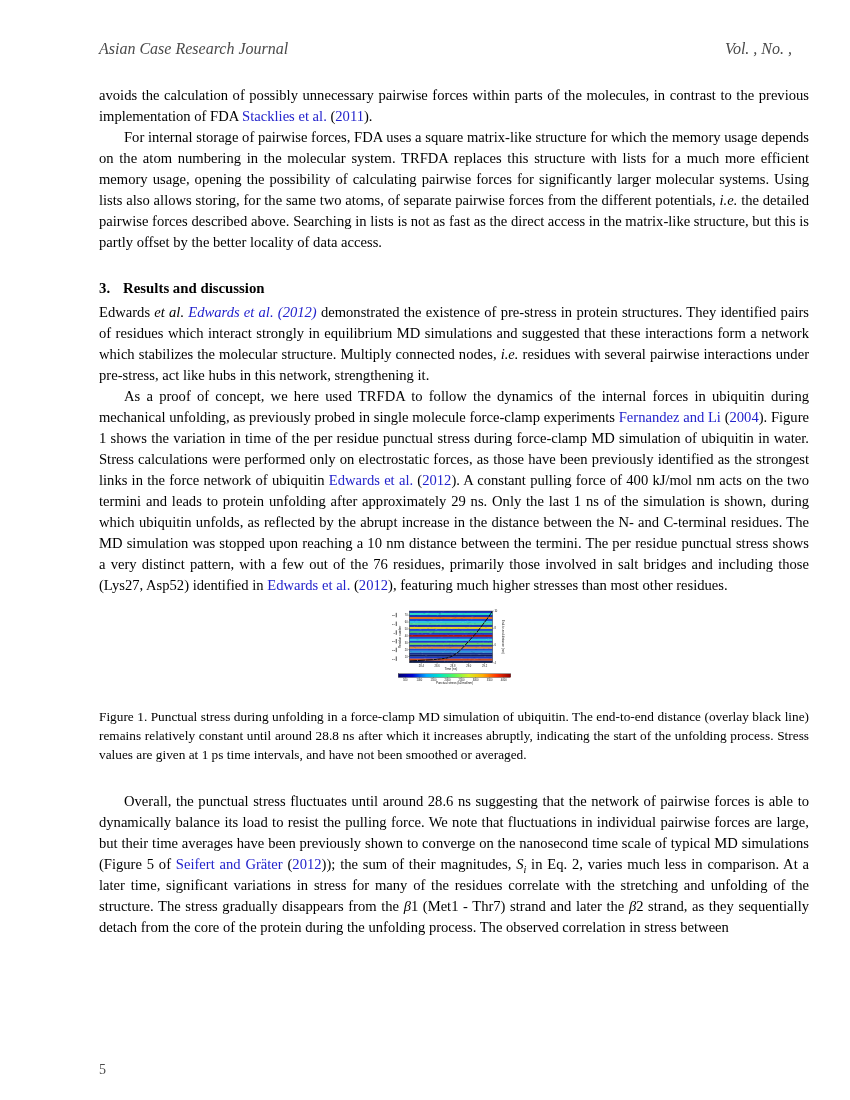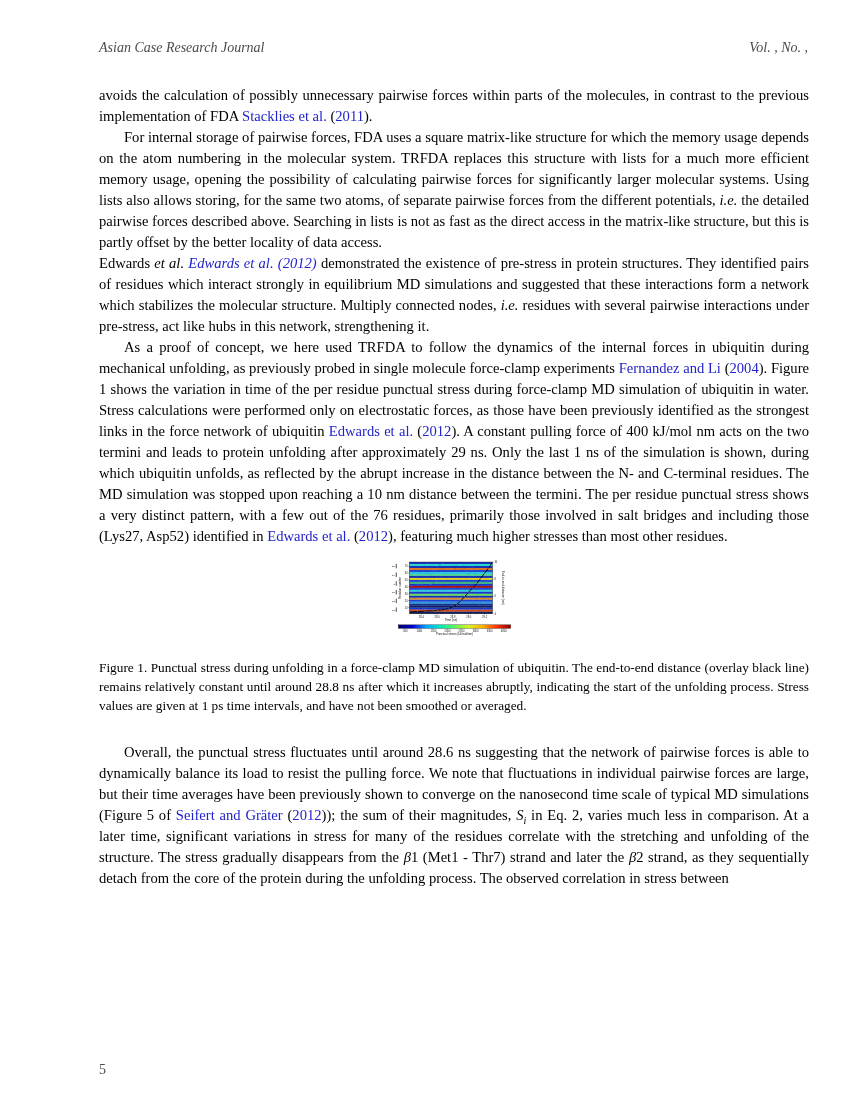--- a/index.html
+++ b/index.html
@@ -1,19 +1,19 @@
 <!DOCTYPE html>
 <html style="--link: #2222cc;"><head>
 <meta charset="utf-8">
 <style>
   html,body{margin:0;padding:0;background:#ffffff;}
   .page{position:relative;width:850px;height:1100px;background:#ffffff;overflow:hidden;
         font-family:"Liberation Serif",serif;color:#000;}
-  .runhead{position:absolute;left:99px;right:42px;top:40px;display:flex;
-           justify-content:space-between;font-style:italic;font-size:14px;color:#4a4a4a;}
+  .runhead{position:absolute;left:99px;right:58px;top:40px;display:flex;
+           justify-content:space-between;font-style:italic;font-size:16px;color:#4a4a4a;}
   .body{position:absolute;left:99px;width:710px;top:85px;font-size:14.6px;line-height:21px;}
   .body p{margin:0;text-align:justify;}
   .indent{text-indent:25px;}
   .noindent{text-indent:0;}
   h3{font-size:14.8px;line-height:21px;margin:25px 0 3px 0;font-weight:bold;}
   .sect-title{margin-left:13px;}
   .it{font-style:italic;}
   .bd{font-weight:normal;}
   .lnk{color:var(--link,#2222cc);}
   .sub{vertical-align:sub;font-size:70%;line-height:0;}
@@ -30,20 +30,21 @@
 
   <div class="runhead">
     <span>Asian Case Research Journal</span>
     <span>Vol. , No. ,</span>
   </div>
 
   <div class="body">
     <p class="noindent"><span>avoids the calculation of possibly unnecessary pairwise forces within parts of the molecules, in contrast to the previous implementation of FDA </span><span class="lnk">Stacklies et al.</span><span> (</span><span class="lnk">2011</span><span>).</span></p>
     <p class="indent"><span>For internal storage of pairwise forces, FDA uses a square matrix-like structure for which the memory usage depends on the atom numbering in the molecular system. TRFDA replaces this structure with lists for a much more efficient memory usage, opening the possibility of calculating pairwise forces for significantly larger molecular systems. Using lists also allows storing, for the same two atoms, of separate pairwise forces from the different potentials, </span><span class="it">i.e.</span><span> the detailed pairwise forces described above. Searching in lists is not as fast as the direct access in the matrix-like structure, but this is partly offset by the better locality of data access.</span></p>
 
+    <h3><span>3.</span><span class="sect-title">Results and discussion</span></h3>
 
     <p class="noindent"><span>Edwards </span><span class="it">et al.</span><span> </span><span class="lnk it">Edwards et al. (2012)</span><span> demonstrated the existence of pre-stress in protein structures. They identified pairs of residues which interact strongly in equilibrium MD simulations and suggested that these interactions form a network which stabilizes the molecular structure. Multiply connected nodes, </span><span class="it">i.e.</span><span> residues with several pairwise interactions under pre-stress, act like hubs in this network, strengthening it.</span></p>
     <p class="indent"><span>As a proof of concept, we here used TRFDA to follow the dynamics of the internal forces in ubiquitin during mechanical unfolding, as previously probed in single molecule force-clamp experiments </span><span class="lnk">Fernandez and Li</span><span> (</span><span class="lnk">2004</span><span>). Figure 1 shows the variation in time of the per residue punctual stress during force-clamp MD simulation of ubiquitin in water. Stress calculations were performed only on electrostatic forces, as those have been previously identified as the strongest links in the force network of ubiquitin </span><span class="lnk">Edwards et al.</span><span> (</span><span class="lnk">2012</span><span>). A constant pulling force of 400 kJ/mol nm acts on the two termini and leads to protein unfolding after approximately 29 ns. Only the last 1 ns of the simulation is shown, during which ubiquitin unfolds, as reflected by the abrupt increase in the distance between the N- and C-terminal residues. The MD simulation was stopped upon reaching a 10 nm distance between the termini. The per residue punctual stress shows a very distinct pattern, with a few out of the 76 residues, primarily those involved in salt bridges and including those (Lys27, Asp52) identified in </span><span class="lnk">Edwards et al.</span><span> (</span><span class="lnk">2012</span><span>), featuring much higher stresses than most other residues.</span></p>
 
     <figure>
       <svg id="fig-svg" viewBox="0 0 127 78" width="129" height="79">
           <rect x="19" y="3" width="82" height="2.0115384615384615" fill="#1838cc"></rect>
           <rect x="19" y="4.961538461538462" width="82" height="2.0115384615384615" fill="#28d8c8"></rect>
           <rect x="19" y="6.923076923076923" width="82" height="2.0115384615384615" fill="#1532b8"></rect>
           <rect x="19" y="8.884615384615383" width="82" height="2.0115384615384615" fill="#e07820"></rect>

